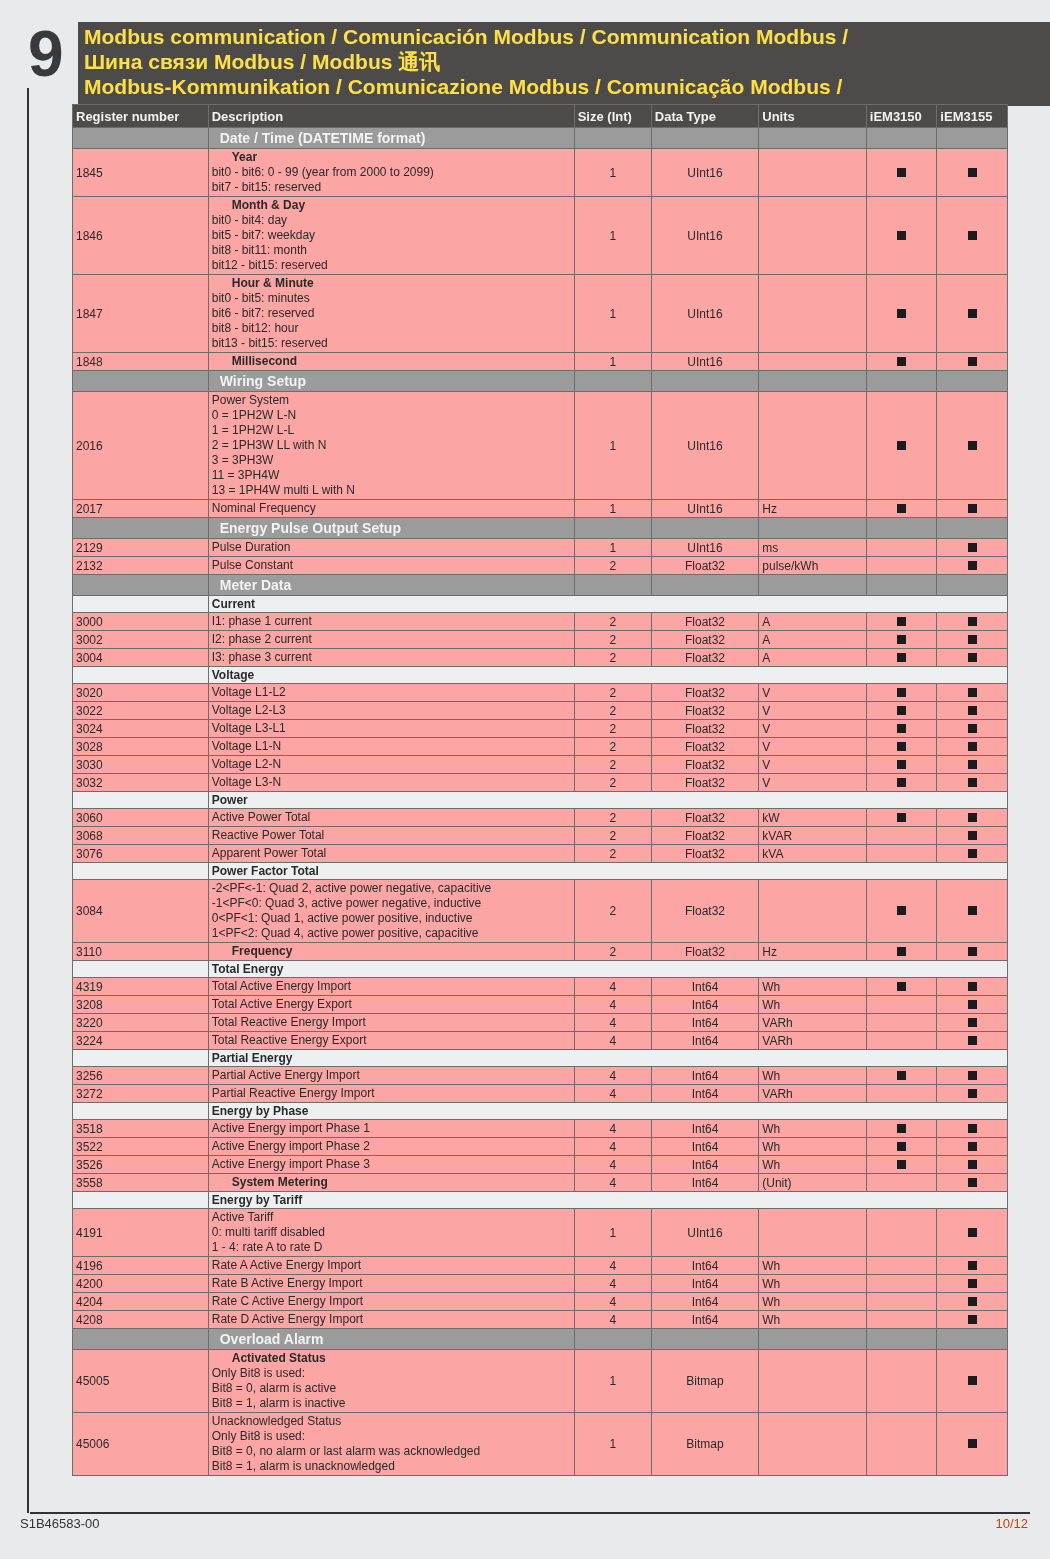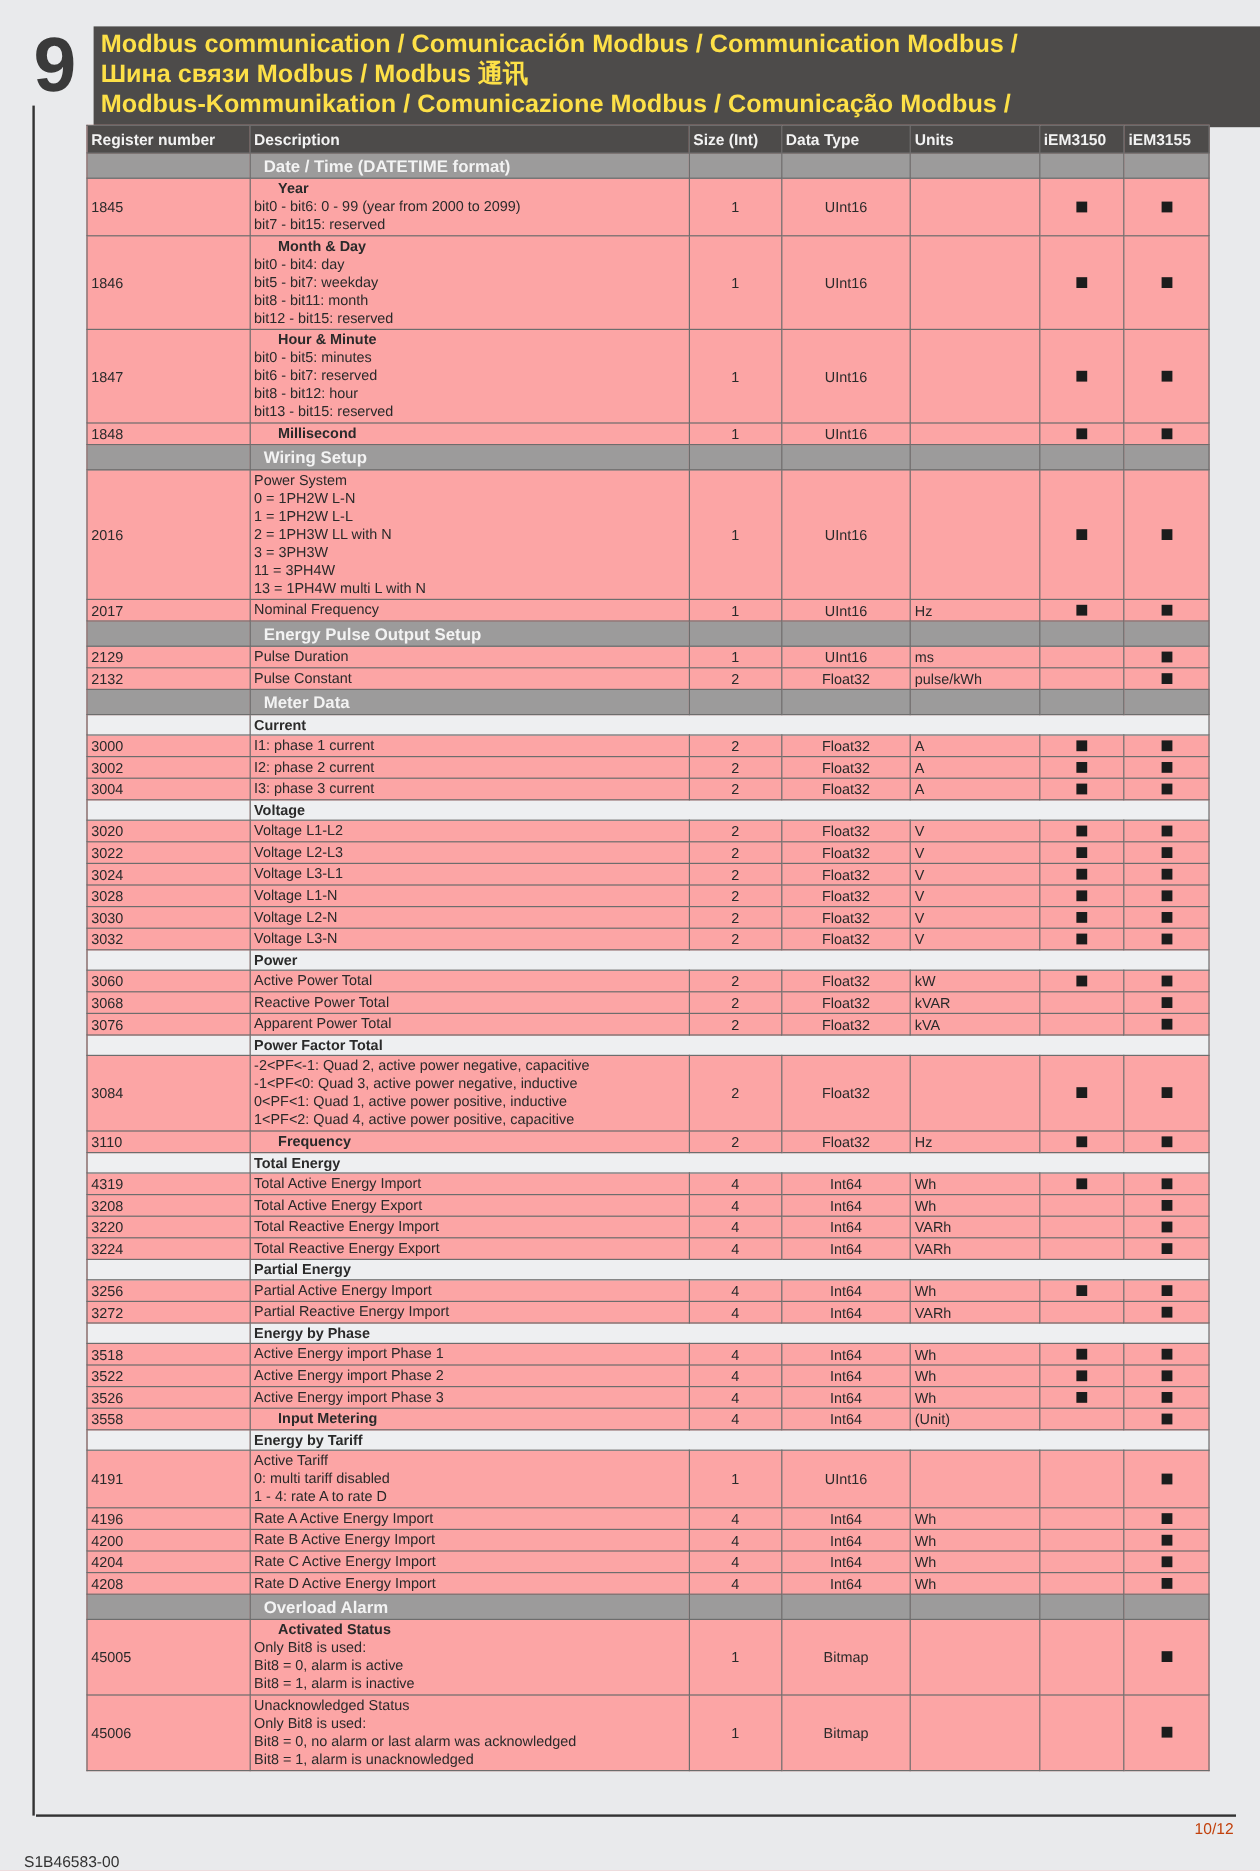--- a/index.html
+++ b/index.html
@@ -29,21 +29,21 @@
   .c-desc { width:330px; }
   .c-size { width:64px; text-align:center; }
   .c-type { width:92px; text-align:center; }
   .c-unit { width:92px; }
   .c-m { width:58px; text-align:center; }
   tr.section td { background:#9c9b9b; color:#f3f3f3; font-weight:bold; font-size:14px; height:18px;padding-left:11px; }
   tr.sub td { background:#eeeff1; }
   .bold { font-weight:bold;margin-left:20px; }
   .dot { display:inline-block; width:9px; height:9px; background:#1c1c1c; }
   .line { display:block; line-height:15px; }
-  .footer-left { position:absolute; left:20px; top:1516px; font-size:13px; color:#333;margin-top:28px; }
+  .footer-left { position:absolute; left:20px; top:1516px; font-size:13px; color:#333; }
   .footer-right { position:absolute; right:22px; top:1516px; font-size:13px; color:#c2410c; }
   .bottom-rule { position:absolute; left:30px; top:1512px; width:1000px; height:2px; background:#333; }
 </style>
 </head>
 <body>
 
 <div class="chapter-num">9</div>
 <div class="side-rule"></div>
 
 <div class="title-band">
@@ -485,21 +485,21 @@
         </td>
         <td class="c-size">4</td>
         <td class="c-type">Int64</td>
         <td class="c-unit">Wh</td>
         <td class="c-m"><span class="dot"></span></td>
         <td class="c-m"><span class="dot"></span></td>
       </tr>
       <tr>
         <td class="c-reg">3558</td>
         <td class="c-desc">
-          <span class="line bold">Input Metering</span>
+          <span class="line bold">System Metering</span>
         </td>
         <td class="c-size">4</td>
         <td class="c-type">Int64</td>
         <td class="c-unit">(Unit)</td>
         <td class="c-m"></td>
         <td class="c-m"><span class="dot"></span></td>
       </tr>
       <tr class="sub">
         <td></td>
         <td class="bold" colspan="6">Energy by Tariff</td>

